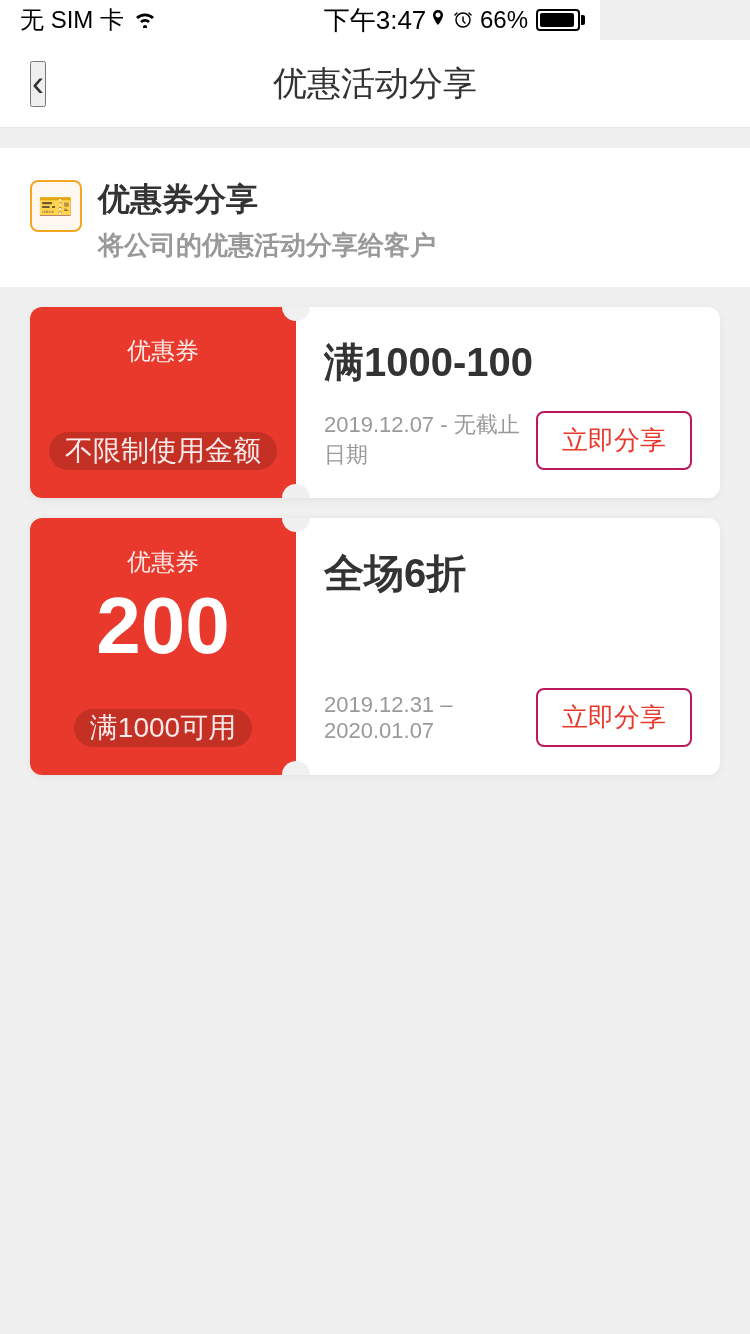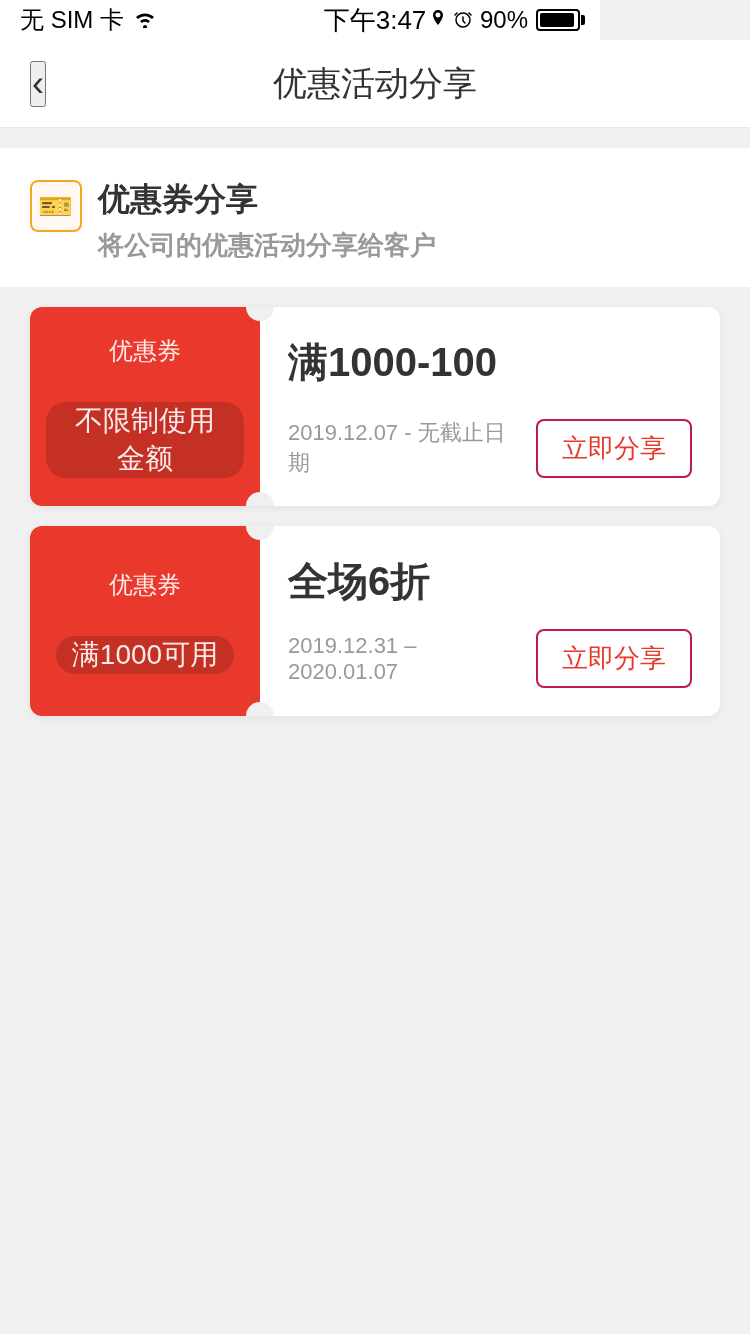--- a/index.html
+++ b/index.html
@@ -145,26 +145,26 @@
       background: #fff;
       margin: 20px 30px 0;
       border-radius: 12px;
       overflow: hidden;
       display: flex;
       box-shadow: 0 2px 8px rgba(0,0,0,0.06);
     }
 
     
     .coupon-left {
-      width: 230px;
+      width: 266px;
       background: #e8392c;
       display: flex;
       flex-direction: column;
       align-items: center;
-      justify-content: center;
+      justify-content: space-between;
       padding: 28px 16px;
       position: relative;
       flex-shrink: 0;
     }
     
     .coupon-left::before,
     .coupon-left::after {
       content: '';
       position: absolute;
       right: -14px;
@@ -259,21 +259,21 @@
       </svg>
     </span>
 
     <span>
       <svg width="18" height="18" viewBox="0 0 18 18" fill="none">
         <circle cx="9" cy="10" r="7" stroke="#000" stroke-width="1.5" fill="none"></circle>
         <path d="M9 7v4l2 2" stroke="#000" stroke-width="1.5" stroke-linecap="round"></path>
         <path d="M3 3L1 5M15 3l2 2" stroke="#000" stroke-width="1.5" stroke-linecap="round"></path>
       </svg>
     </span>
-    <span>90%</span>
+    <span>66%</span>
     <div class="battery">
       <div class="battery-fill"></div>
     </div>
   </div>
 </div>
 
 <div class="nav-bar">
   <button class="nav-back">‹</button>
   <span class="nav-title">优惠活动分享</span>
 </div>
@@ -300,20 +300,21 @@
       <div class="coupon-bottom">
         <span class="coupon-date">2019.12.07 - 无截止日期</span>
         <button class="share-btn">立即分享</button>
       </div>
     </div>
   </div>
 
   <div class="coupon-card">
     <div class="coupon-left">
       <span class="coupon-label">优惠券</span>
+      <span class="coupon-amount">200</span>
       <span class="coupon-condition">满1000可用</span>
     </div>
     <div class="coupon-right">
       <span class="coupon-name">全场6折</span>
       <div class="coupon-bottom">
         <span class="coupon-date">2019.12.31 – 2020.01.07</span>
         <button class="share-btn">立即分享</button>
       </div>
     </div>
   </div>

